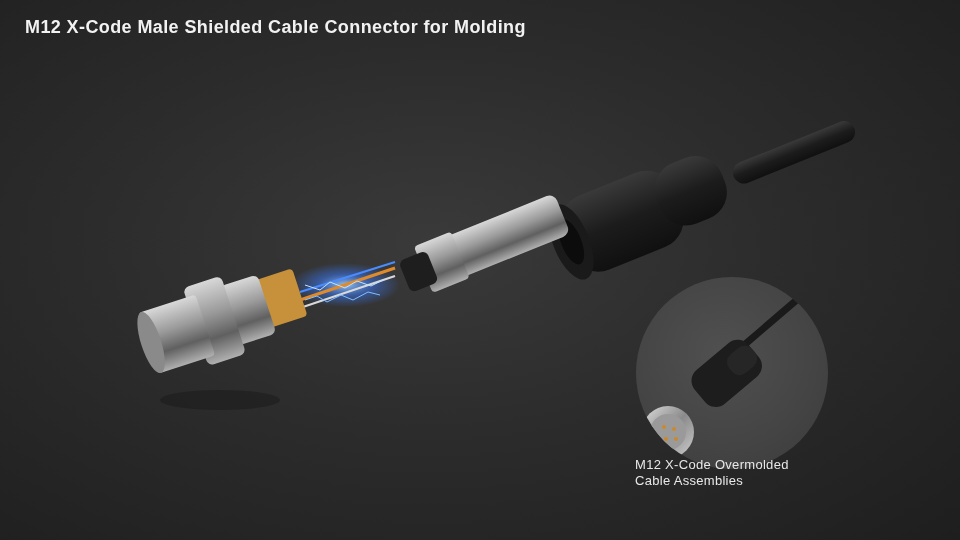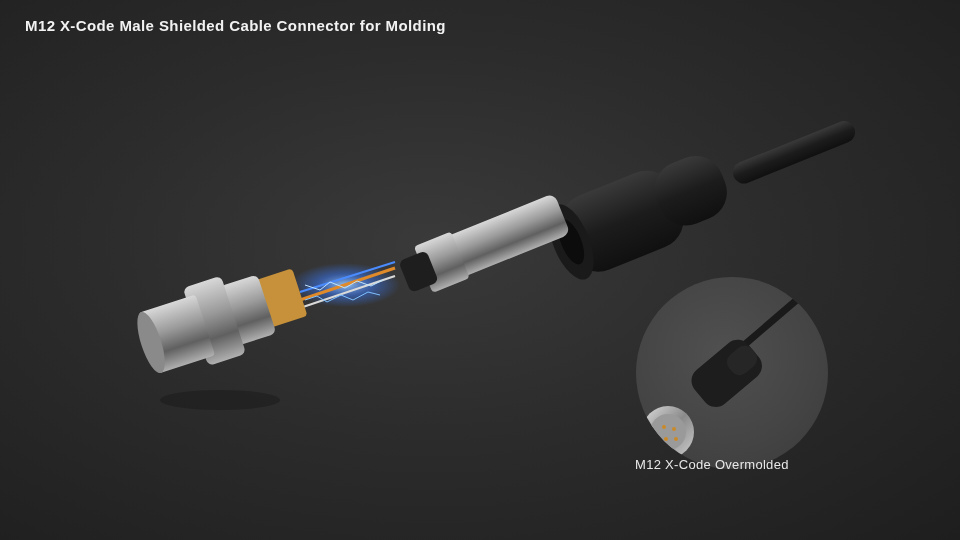--- a/index.html
+++ b/index.html
@@ -3,21 +3,21 @@
 <meta charset="utf-8">
 <style>
   html, body { margin:0; padding:0; }
   body {
     width:960px; height:540px; overflow:hidden; position:relative;
     background: radial-gradient(ellipse at 45% 45%, #3a3a3a 0%, #2c2c2c 45%, #1e1e1e 100%);
     font-family: "Liberation Sans", sans-serif;
   }
   .title {
     position:absolute; left:25px; top:17px;
-    color:#f2f2f2; font-size:15px; font-weight:bold; letter-spacing:0.4px;
+    color:#f2f2f2; font-size:18px; font-weight:bold; letter-spacing:0.4px;
   }
   .scene { position:absolute; left:0; top:0; width:960px; height:540px; }
   .inset-circle {
     position:absolute; left:636px; top:277px; width:192px; height:192px; border-radius:50%;
     background: radial-gradient(circle at 45% 40%, #505050 0%, #444 60%, #3a3a3a 100%);
     overflow:hidden;
   }
   .caption {
     position:absolute; left:635px; top:457px; color:#e8e8e8; font-size:13px; line-height:16px;
     letter-spacing:0.3px;
@@ -102,13 +102,14 @@
     <circle cx="32" cy="155" r="18" fill="#9a9a9a"></circle>
     <circle cx="28" cy="150" r="2" fill="#c98a2a"></circle>
     <circle cx="38" cy="152" r="2" fill="#c98a2a"></circle>
     <circle cx="30" cy="162" r="2" fill="#c98a2a"></circle>
     <circle cx="40" cy="162" r="2" fill="#c98a2a"></circle>
   </svg>
 </div>
 
 <div class="caption">
   <div>M12 X-Code Overmolded</div>
+  <div>Cable Assemblies</div>
 </div>
 
 </body></html>

